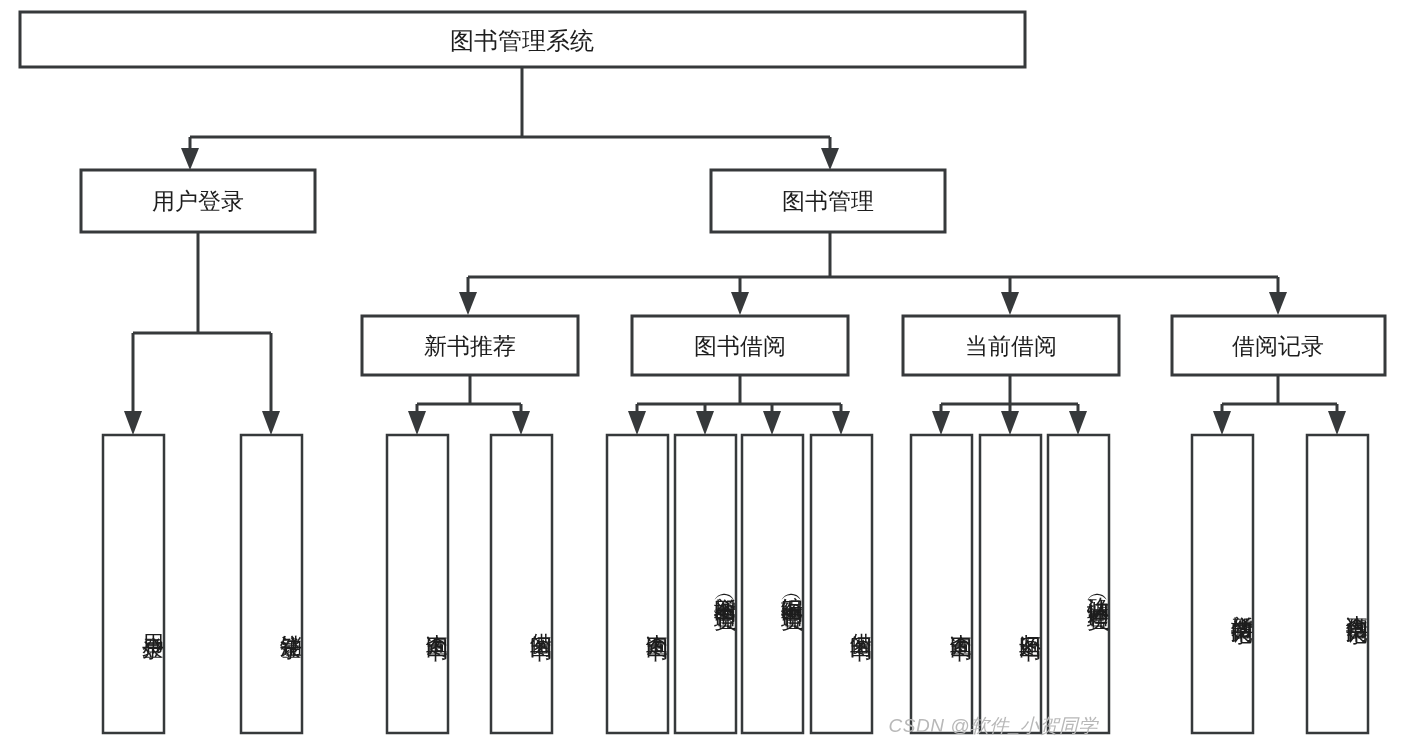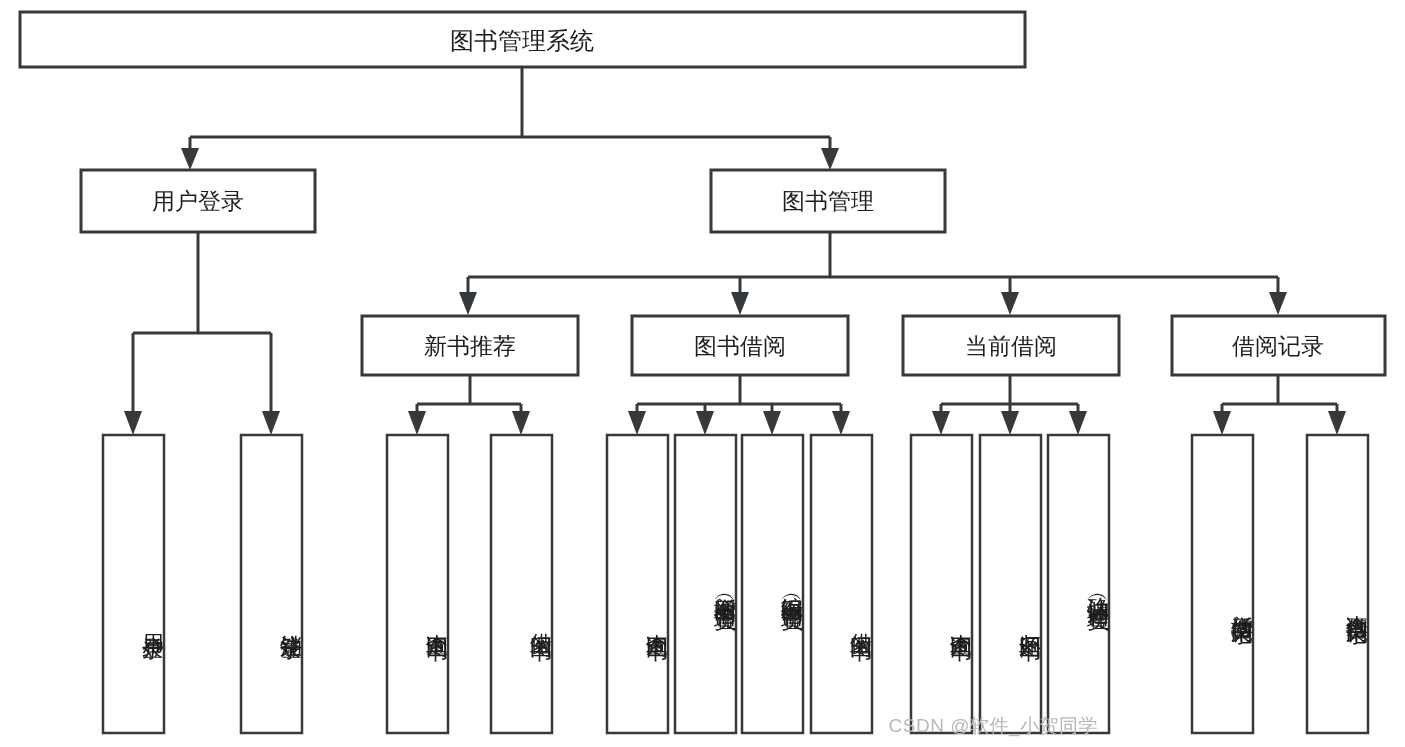--- a/index.html
+++ b/index.html
@@ -70,20 +70,21 @@
   }
   .watermark {
     position: absolute;
     right: 14px;
     bottom: 8px;
     font-family: "Liberation Sans", "DejaVu Sans", sans-serif;
     font-size: 19px;
     color: #b8b8b8;
     white-space: nowrap;
     letter-spacing: 0.5px;
+    font-style: italic;
   }
 </style>
 </head>
 <body>
 
 <div id="diagram-root">
 
   <svg class="flow" viewBox="0 0 1405 747" xmlns="http://www.w3.org/2000/svg">
 
     <g>

